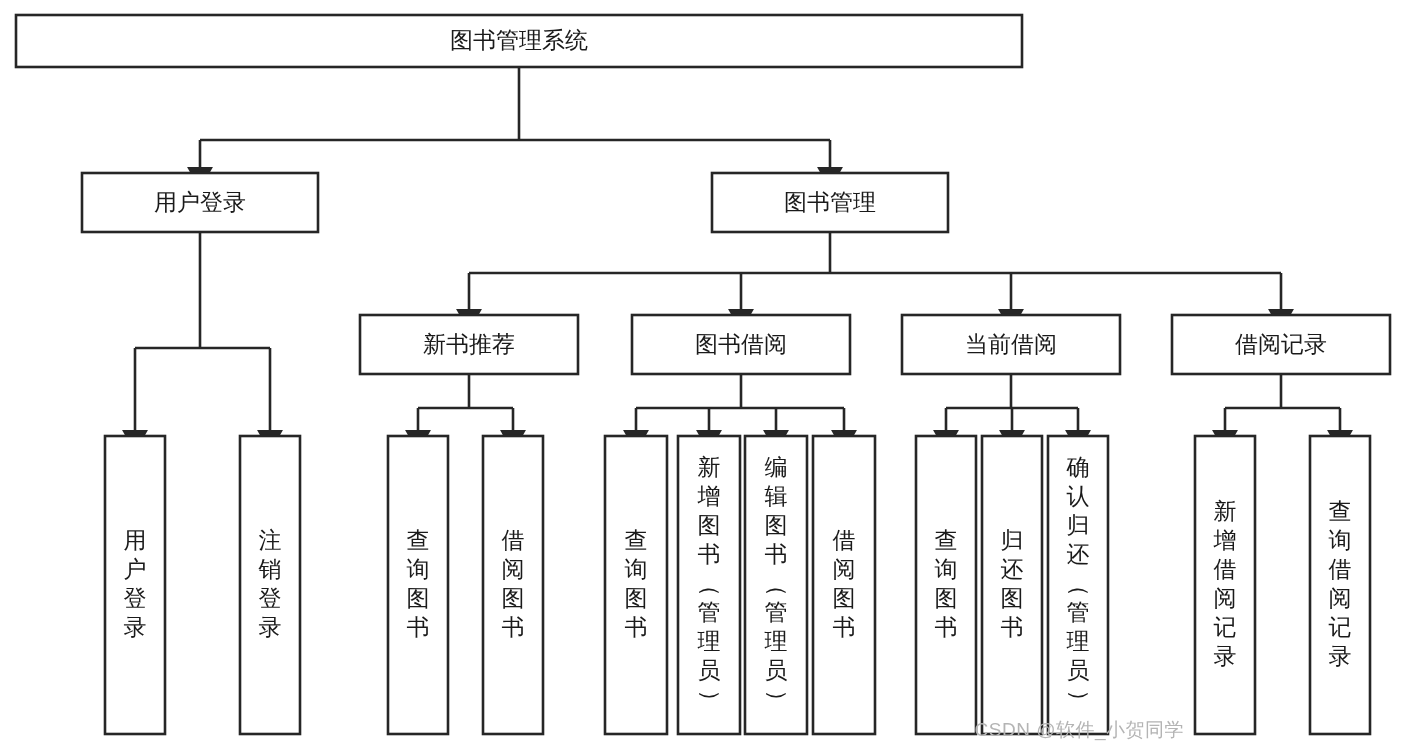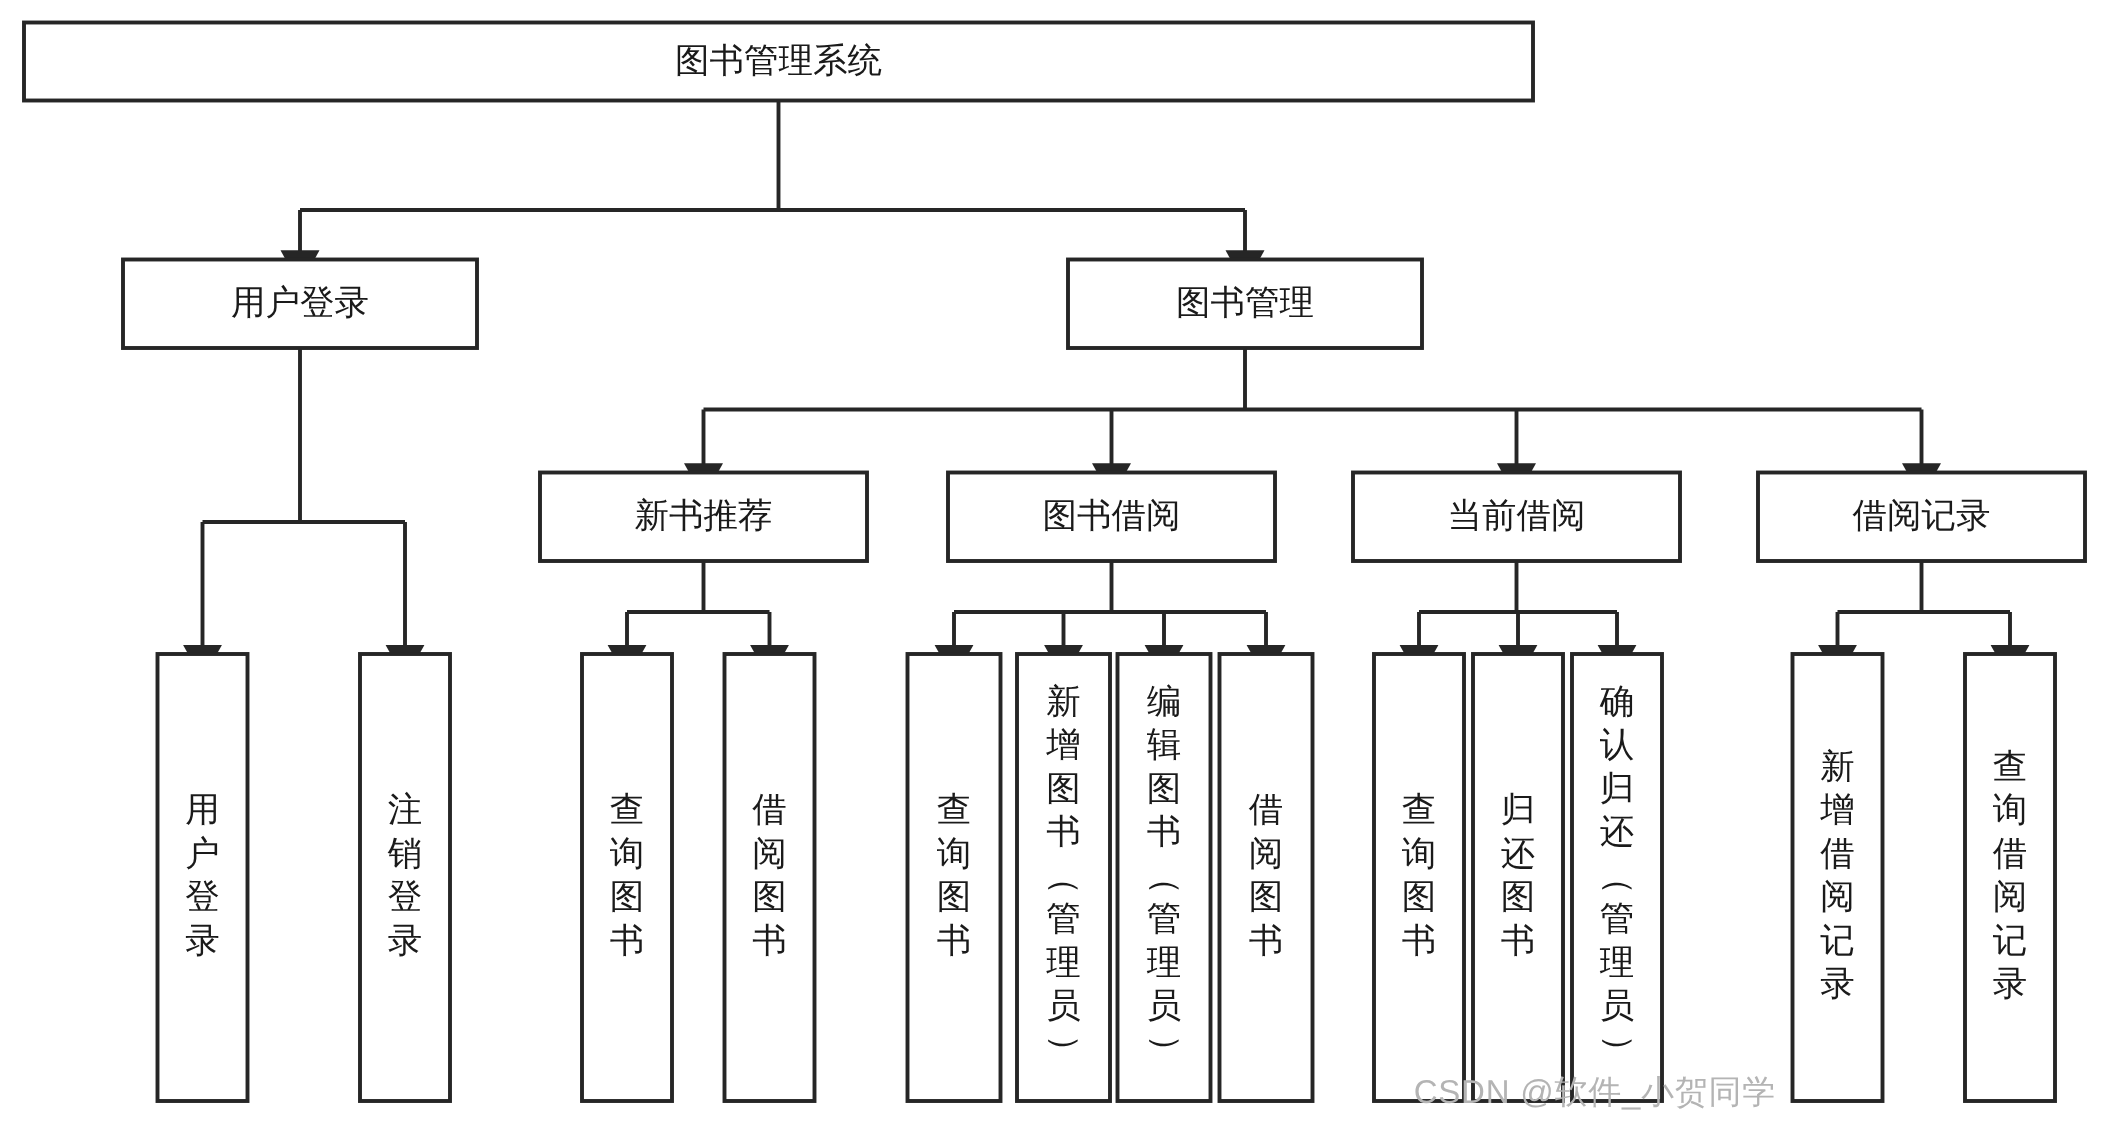--- a/index.html
+++ b/index.html
@@ -53,21 +53,21 @@
   }
   .arrow-head {
     fill: #262626;
     stroke: none;
   }
   .watermark {
     position: absolute;
     right: 8px;
     bottom: 4px;
     font-family: "Liberation Sans", "DejaVu Sans", sans-serif;
-    font-size: 22px;
+    font-size: 19px;
     color: #b4b4b4;
     white-space: nowrap;
     letter-spacing: 0.5px;
   }
 </style>
 </head>
 <body>
 
 <div id="diagram-root">
   <svg class="tree" viewBox="0 0 1405 747">

